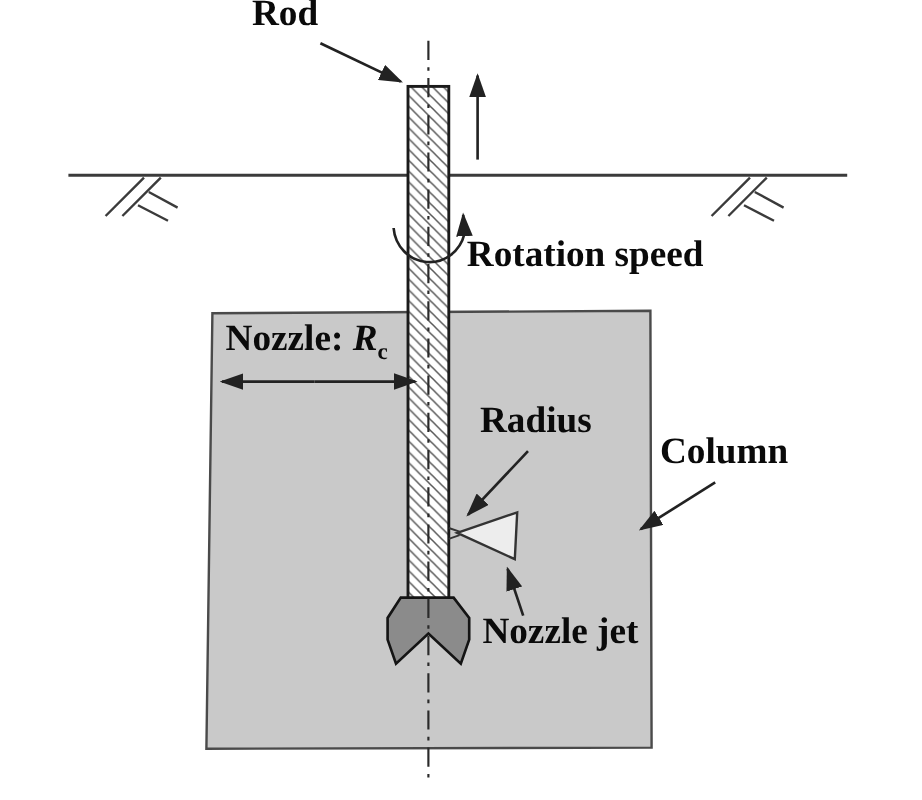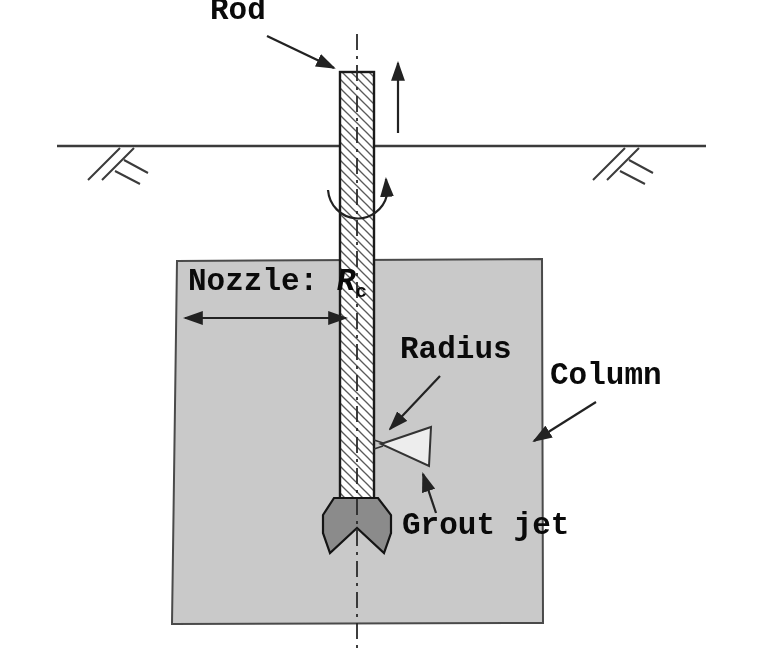--- a/index.html
+++ b/index.html
@@ -1,18 +1,18 @@
 <!DOCTYPE html>
 <html style="--text: #0a0a0a; --line: #222222; --ground: #3b3b3b; --column-fill: #c9c9c9; --column-border: #4a4a4a; --rod-fill: #ffffff; --rod-border: #1a1a1a; --hatch: #5a5a5a; --bit-fill: #8b8b8b; --bit-border: #141414; --jet-fill: #ededed; --jet-border: #333333; --centerline: #2a2a2a;"><head>
 <meta charset="utf-8">
 <style>
   html,body{margin:0;padding:0;background:#fff;}
   #canvas{
     position:relative;width:768px;height:667px;background:#fff;overflow:hidden;
-    font-family:Liberation Mono, monospace;
+    font-family:Liberation Serif, serif;
   }
   #diagram-svg{position:absolute;left:0;top:0;z-index:1;}
   .lbl{
     position:absolute;z-index:2;color:var(--text,#0a0a0a);
     font-size:31px;line-height:36px;font-weight:600;white-space:nowrap;
   }
   .lbl .sym{font-style:italic;}
   .lbl sub{font-size:0.62em;line-height:0;}
 </style>
 </head>
@@ -55,24 +55,25 @@
     <line x1="262" y1="318" x2="185" y2="318" marker-end="url(#ah)" style="stroke:var(--line);stroke-width:2.2"></line>
     <line x1="262" y1="318" x2="346" y2="318" marker-end="url(#ah)" style="stroke:var(--line);stroke-width:2.2"></line>
     <line x1="440" y1="376" x2="390" y2="429" marker-end="url(#ah)" style="stroke:var(--line);stroke-width:2.2"></line>
     <line x1="596" y1="402" x2="534" y2="441" marker-end="url(#ah)" style="stroke:var(--line);stroke-width:2.2"></line>
     <line x1="436" y1="513" x2="423" y2="474" marker-end="url(#ah)" style="stroke:var(--line);stroke-width:2.2"></line>
   </svg>
 
   <div class="lbl" style="left:210px;top:-7px">Rod</div>
 
 
+  <div class="lbl" style="left:389px;top:194px">Rotation speed</div>
 
   <div class="lbl" style="left:188px;top:264px">
     <span>Nozzle: </span><span class="sym">R</span><sub>c</sub>
   </div>
 
   <div class="lbl" style="left:400px;top:332px">Radius</div>
 
   <div class="lbl" style="left:550px;top:358px">Column</div>
 
-  <div class="lbl" style="left:402px;top:508px">Grout jet</div>
+  <div class="lbl" style="left:402px;top:508px">Nozzle jet</div>
 
 </div>
 
 </body></html>

